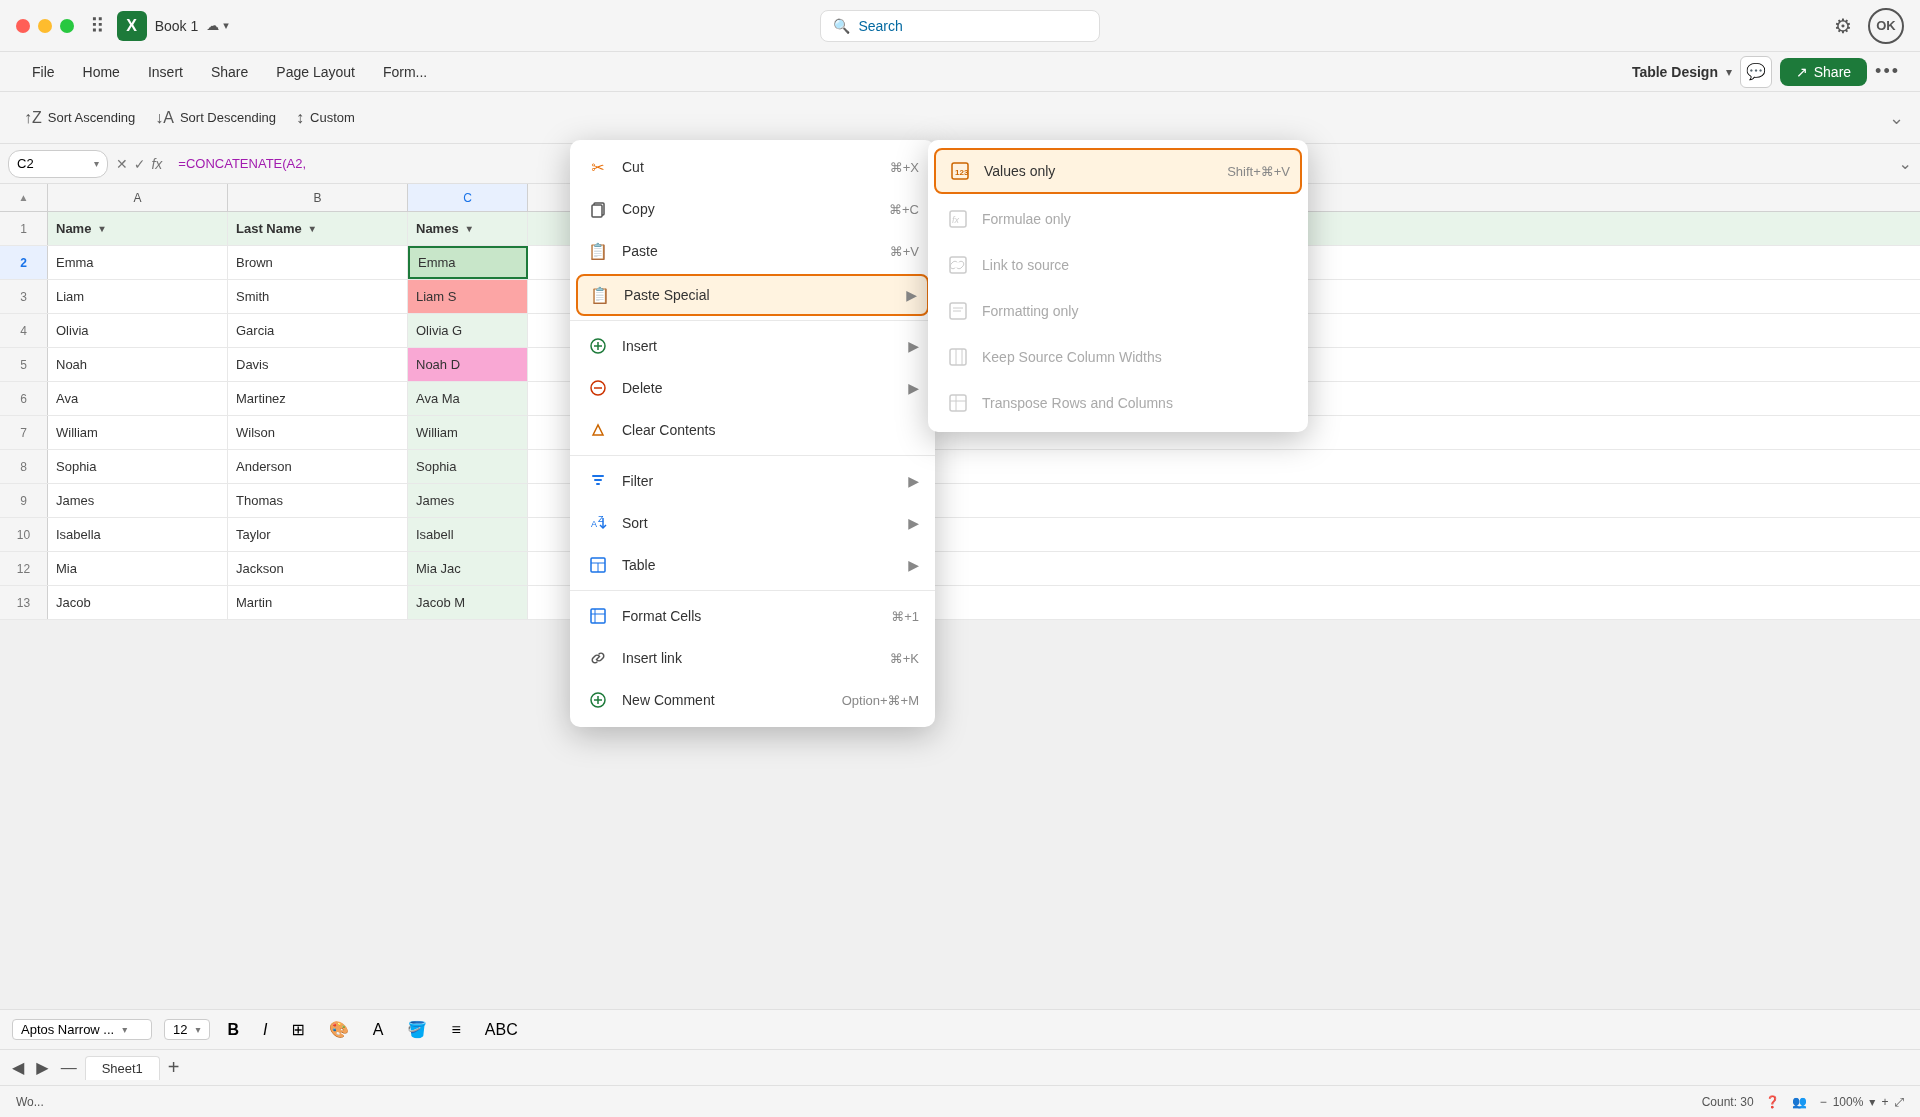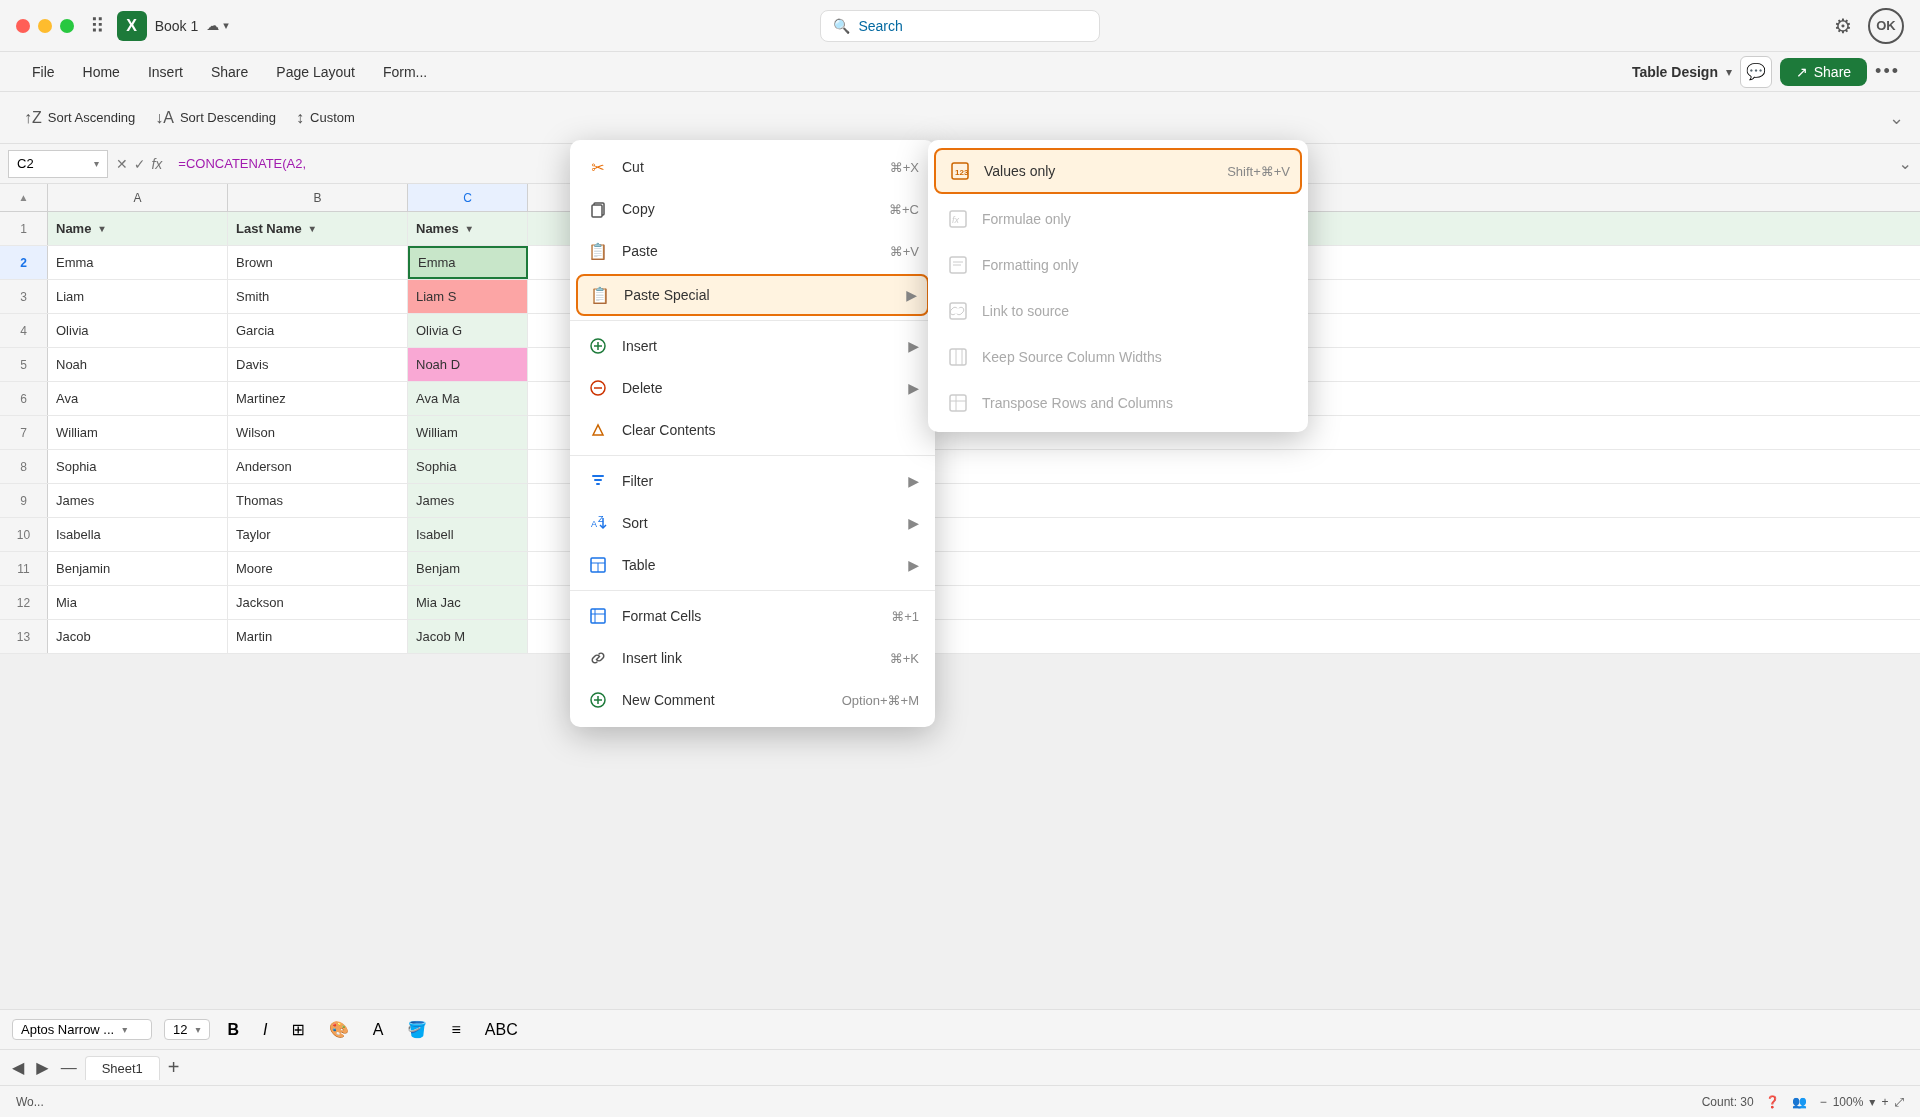--- a/index.html
+++ b/index.html
@@ -88,21 +88,21 @@
       display: flex;
       align-items: center;
       padding: 0 8px;
       gap: 8px;
       border-bottom: 1px solid #e0e0e0;
     }
     .cell-ref {
       width: 100px;
       height: 28px;
       border: 1px solid #ccc;
-      border-radius: 0;
+      border-radius: 12px;
       display: flex;
       align-items: center;
       justify-content: space-between;
       padding: 0 8px;
       font-size: 13px;
       background: white;
     }
     .formula-icons { display: flex; align-items: center; gap: 6px; color: #777; font-size: 14px; }
     .formula-content { flex: 1; font-size: 13px; color: #a21caf; padding: 0 8px; }
     .expand-btn { font-size: 16px; color: #777; cursor: pointer; }
@@ -490,28 +490,20 @@
       </div>
       <div class="row">
         <div class="row-num">10</div>
         <div class="cell cell-a">Isabella</div>
         <div class="cell cell-b">Taylor</div>
         <div class="cell cell-c" style="background:#e8f4ea;">Isabell</div>
         <div class="cell cell-d"></div>
         <div class="cell cell-e"></div>
       </div>
       <div class="row">
-        <div class="row-num">11</div>
-        <div class="cell cell-a">Benjamin</div>
-        <div class="cell cell-b">Moore</div>
-        <div class="cell cell-c" style="background:#e8f4ea;">Benjam</div>
-        <div class="cell cell-d"></div>
-        <div class="cell cell-e"></div>
-      </div>
-      <div class="row">
         <div class="row-num">12</div>
         <div class="cell cell-a">Mia</div>
         <div class="cell cell-b">Jackson</div>
         <div class="cell cell-c" style="background:#e8f4ea;">Mia Jac</div>
         <div class="cell cell-d"></div>
         <div class="cell cell-e"></div>
       </div>
       <div class="row">
         <div class="row-num">13</div>
         <div class="cell cell-a">Jacob</div>
@@ -729,36 +721,36 @@
         <text x="5" y="15" font-size="9" fill="#ccc" font-style="italic">fx</text>
       </svg>
     </div>
     <span class="sub-label">Formulae only</span>
   </div>
 
   <div class="sub-item disabled">
     <div class="sub-icon">
       <svg width="22" height="22" viewBox="0 0 22 22" fill="none">
         <rect x="3" y="3" width="16" height="16" rx="2" stroke="#ccc" stroke-width="1.5" fill="none"></rect>
-        <line x1="6" y1="8" x2="16" y2="8" stroke="#ccc" stroke-width="1"></line>
-        <line x1="6" y1="11" x2="14" y2="11" stroke="#ccc" stroke-width="1"></line>
-      </svg>
-    </div>
-    <span class="sub-label">Formatting only</span>
+        <path d="M8 14C7 15 5 15 4 14C3 13 3 11 4 10L6 8C7 7 9 7 10 8" stroke="#ccc" stroke-width="1" fill="none" stroke-linecap="round"></path>
+        <path d="M12 8C13 7 15 7 16 8C17 9 17 11 16 12L14 14C13 15 11 15 10 14" stroke="#ccc" stroke-width="1" fill="none" stroke-linecap="round"></path>
+      </svg>
+    </div>
+    <span class="sub-label">Link to source</span>
   </div>
 
   <div class="sub-item disabled">
     <div class="sub-icon">
       <svg width="22" height="22" viewBox="0 0 22 22" fill="none">
         <rect x="3" y="3" width="16" height="16" rx="2" stroke="#ccc" stroke-width="1.5" fill="none"></rect>
-        <path d="M8 14C7 15 5 15 4 14C3 13 3 11 4 10L6 8C7 7 9 7 10 8" stroke="#ccc" stroke-width="1" fill="none" stroke-linecap="round"></path>
-        <path d="M12 8C13 7 15 7 16 8C17 9 17 11 16 12L14 14C13 15 11 15 10 14" stroke="#ccc" stroke-width="1" fill="none" stroke-linecap="round"></path>
-      </svg>
-    </div>
-    <span class="sub-label">Link to source</span>
+        <line x1="6" y1="8" x2="16" y2="8" stroke="#ccc" stroke-width="1"></line>
+        <line x1="6" y1="11" x2="14" y2="11" stroke="#ccc" stroke-width="1"></line>
+      </svg>
+    </div>
+    <span class="sub-label">Formatting only</span>
   </div>
 
   <div class="sub-item disabled">
     <div class="sub-icon">
       <svg width="22" height="22" viewBox="0 0 22 22" fill="none">
         <rect x="3" y="3" width="16" height="16" rx="2" stroke="#ccc" stroke-width="1.5" fill="none"></rect>
         <line x1="9" y1="3" x2="9" y2="19" stroke="#ccc" stroke-width="1"></line>
         <line x1="15" y1="3" x2="15" y2="19" stroke="#ccc" stroke-width="1"></line>
       </svg>
     </div>

